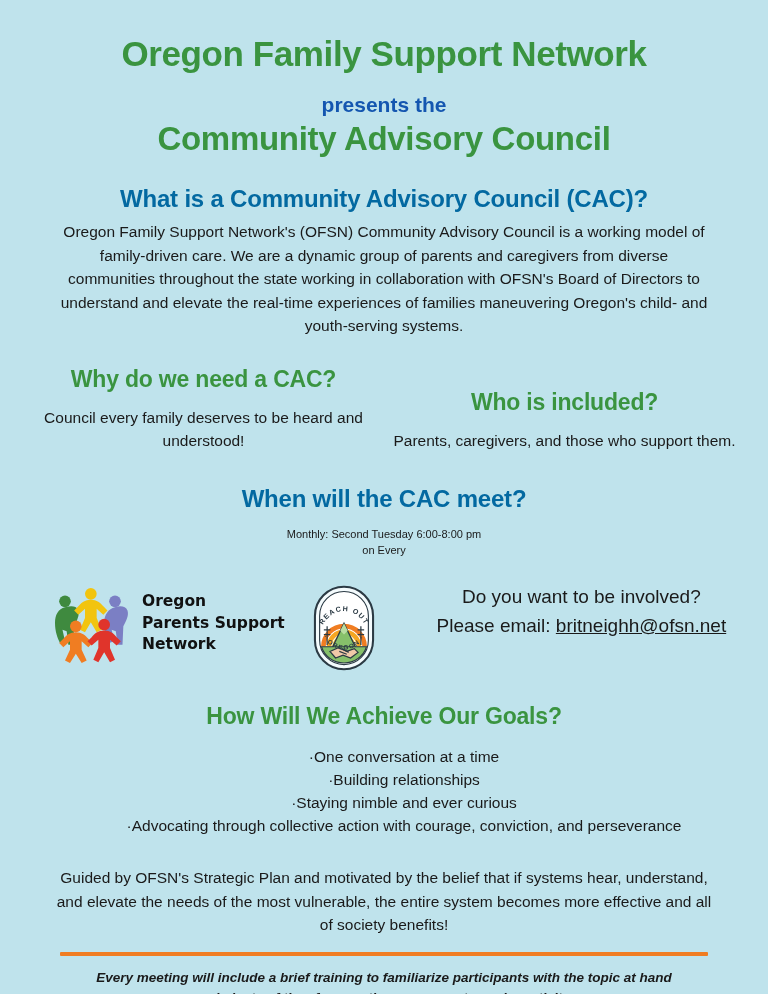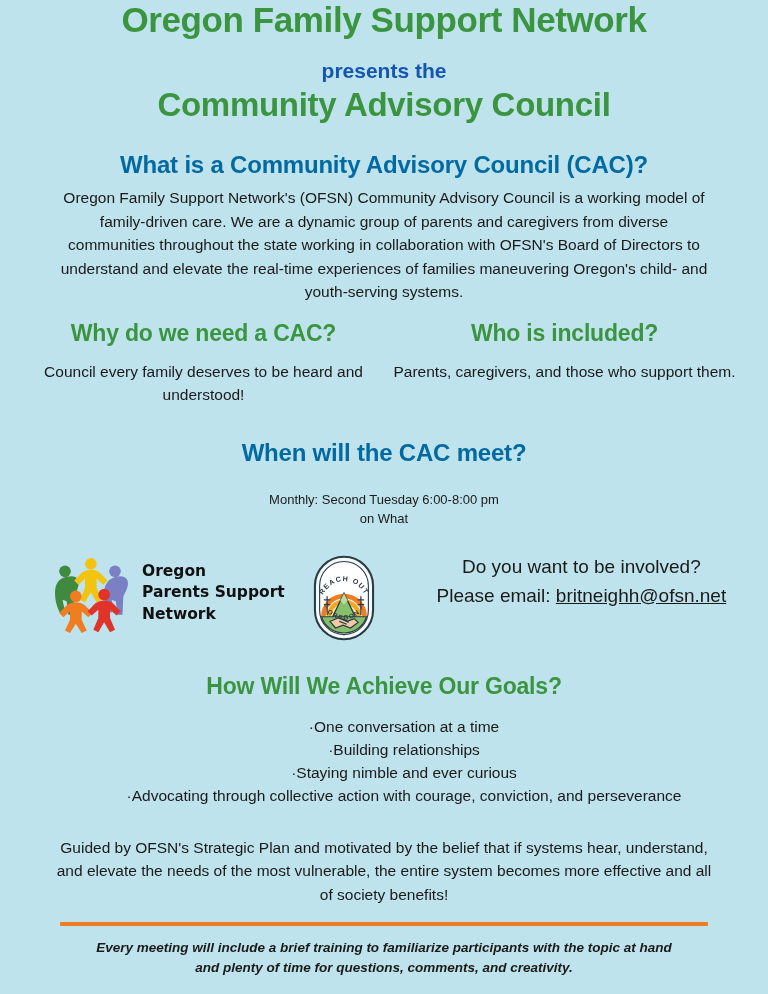--- a/index.html
+++ b/index.html
@@ -17,20 +17,21 @@
   .flyer {
     width: 768px;
     height: 994px;
     position: relative;
     box-sizing: border-box;
     padding: 0;
   }
 
   
   .masthead {
+    padding-top: 34px;
     text-align: center;
   }
   .org-title {
     font-size: 35px;
     font-weight: bold;
     color: #3a9440;
     letter-spacing: -0.4px;
     line-height: 1.12;
   }
   .presents {
@@ -73,41 +74,42 @@
     width: 650px;
     margin: 7px auto 0 auto;
     font-size: 15.5px;
     line-height: 1.52;
     text-align: center;
   }
 
   
   .two-col {
     display: flex;
-    margin-top: 16px;
+    margin-top: 28px;
     padding: 0 23px;
     box-sizing: border-box;
+    align-items: flex-end;
   }
   .col {
     flex: 1 1 50%;
   }
   .col-body {
     margin-top: 13px;
     font-size: 15.5px;
     line-height: 1.5;
     text-align: center;
   }
 
   
   .meeting {
     margin-top: 33px;
   }
   .meeting-body {
-    margin-top: 24px;
-    font-size: 13px;
+    margin-top: 14px;
+    font-size: 11px;
     line-height: 1.45;
     text-align: center;
   }
 
   
   .logo-row {
     display: flex;
     align-items: flex-start;
     margin-top: 24px;
     padding: 0 40px 0 48px;
@@ -220,21 +222,21 @@
     <div class="col">
       <div class="h-green">Who is included?</div>
       <div class="col-body">Parents, caregivers, and those who support them.</div>
     </div>
   </div>
 
   <div class="meeting">
     <div class="h-blue">When will the CAC meet?</div>
     <div class="meeting-body">
       <div>Monthly: Second Tuesday 6:00-8:00 pm</div>
-      <div>on What</div>
+      <div>on Every</div>
     </div>
   </div>
 
   <div class="logo-row">
 
     <div class="ofsn-logo">
 
       <svg class="ofsn-mark" viewBox="0 0 100 96">
 
         <g fill="#3f8a3f">

